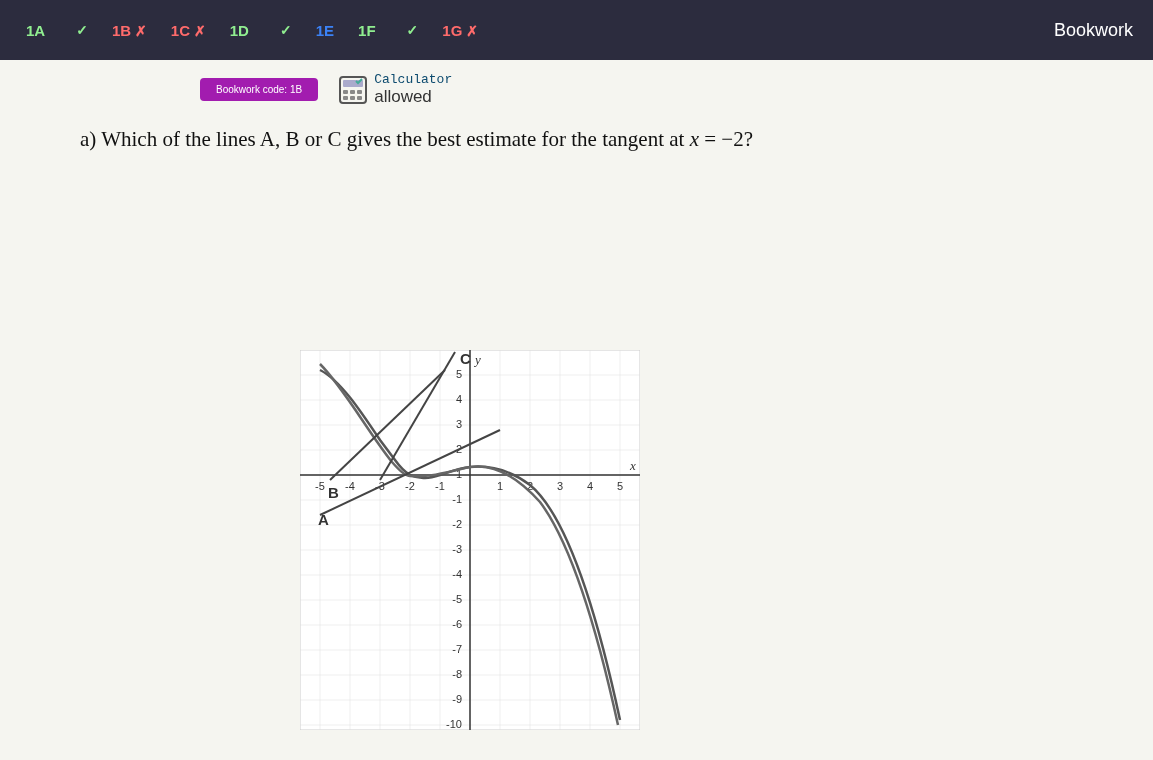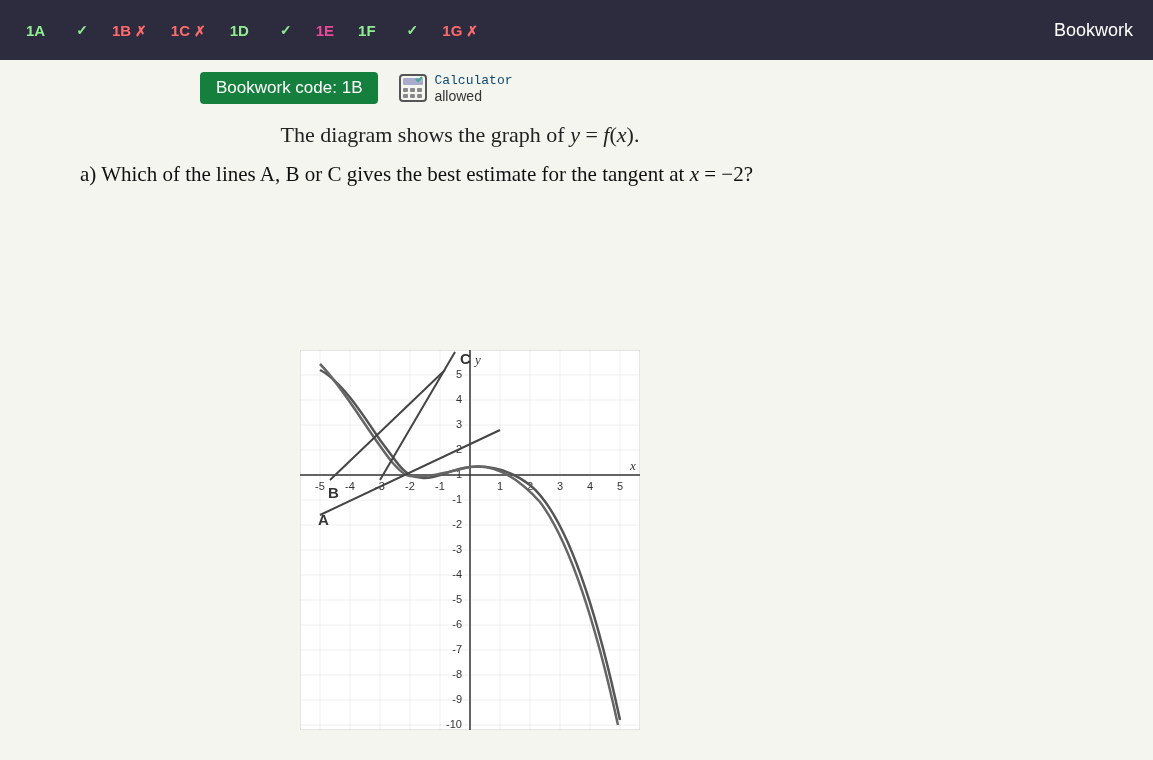--- a/index.html
+++ b/index.html
@@ -74,21 +74,21 @@
     }
     .nav-item.active {
       color: #90ee90;
       gap: 31px;
     }
     .nav-item.inactive {
       color: #ff6b6b;
       align-items: flex-end;
     }
     .nav-item.plain {
-      color: #ec4899;
+      color: #3b82f6;
     }
     .nav-icon-check {
       color: #90ee90;
       font-size: 14px;
     }
     .nav-icon-x {
       color: #ff6b6b;
       font-size: 14px;
     }
     .summary-text {
@@ -110,26 +110,26 @@
     }
 
     
     .bookwork-bar {
       display: flex;
       align-items: center;
       padding: 12px 0 8px 200px;
       gap: 20px;
     }
     .bookwork-badge {
-      background: #15803d;
+      background: #a21caf;
       color: white;
       padding: 6px 16px;
       border-radius: 4px;
       font-family: Arial, sans-serif;
-      font-size: 17px;
+      font-size: 10px;
       font-weight: 500;
     }
     .calculator-info {
       display: flex;
       align-items: center;
       gap: 6px;
       font-family: Arial, sans-serif;
       font-size: 13px;
       color: #333;
     }
@@ -225,29 +225,26 @@
           <rect x="5" y="15" width="5" height="4" rx="1" fill="#888"></rect>
           <rect x="12" y="15" width="5" height="4" rx="1" fill="#888"></rect>
           <rect x="19" y="15" width="5" height="4" rx="1" fill="#888"></rect>
           <rect x="5" y="21" width="5" height="4" rx="1" fill="#888"></rect>
           <rect x="12" y="21" width="5" height="4" rx="1" fill="#888"></rect>
           <rect x="19" y="21" width="5" height="4" rx="1" fill="#888"></rect>
           <polyline points="18,6 20,8 24,4" fill="none" stroke="#4a9" stroke-width="2"></polyline>
         </svg>
         <div>
           <div style="font-size:13px; color:#0c4a6e;font-family:Liberation Mono, monospace;">Calculator</div>
-          <div style="font-size:14px; color:#333;">allowed</div>
+          <div style="font-size:17px; color:#333;">allowed</div>
         </div>
       </div>
     </div>
 
     <div class="question-container">
-      <div class="diagram-text">
-        The diagram shows the graph of <em>y</em> = <em>f</em>(<em>x</em>).
-      </div>
       <div class="question-a">
         a) Which of the lines A, B or C gives the best estimate for the tangent at <em>x</em> = −2?
       </div>
     </div>
 
     <div class="graph-container">
       <svg class="graph-svg" viewBox="0 0 340 380" xmlns="http://www.w3.org/2000/svg">
 
         <rect x="0" y="0" width="340" height="380" fill="white" stroke="#ccc" stroke-width="1"></rect>
 

